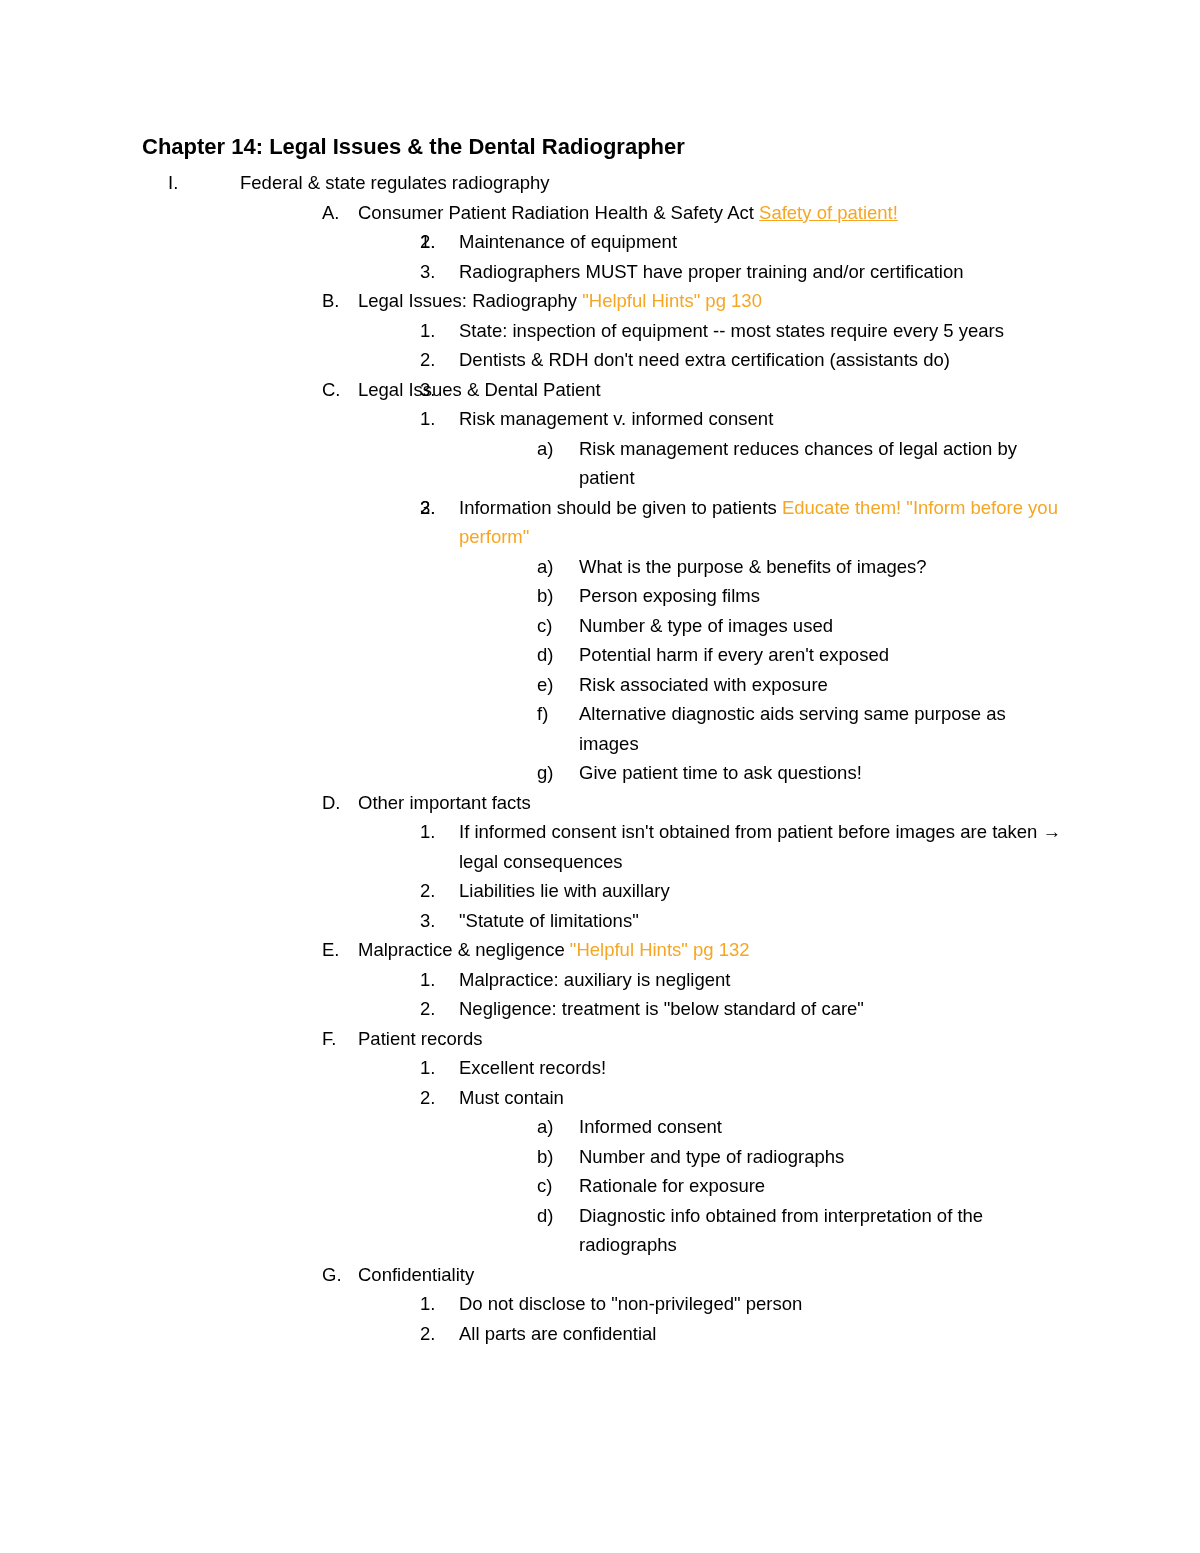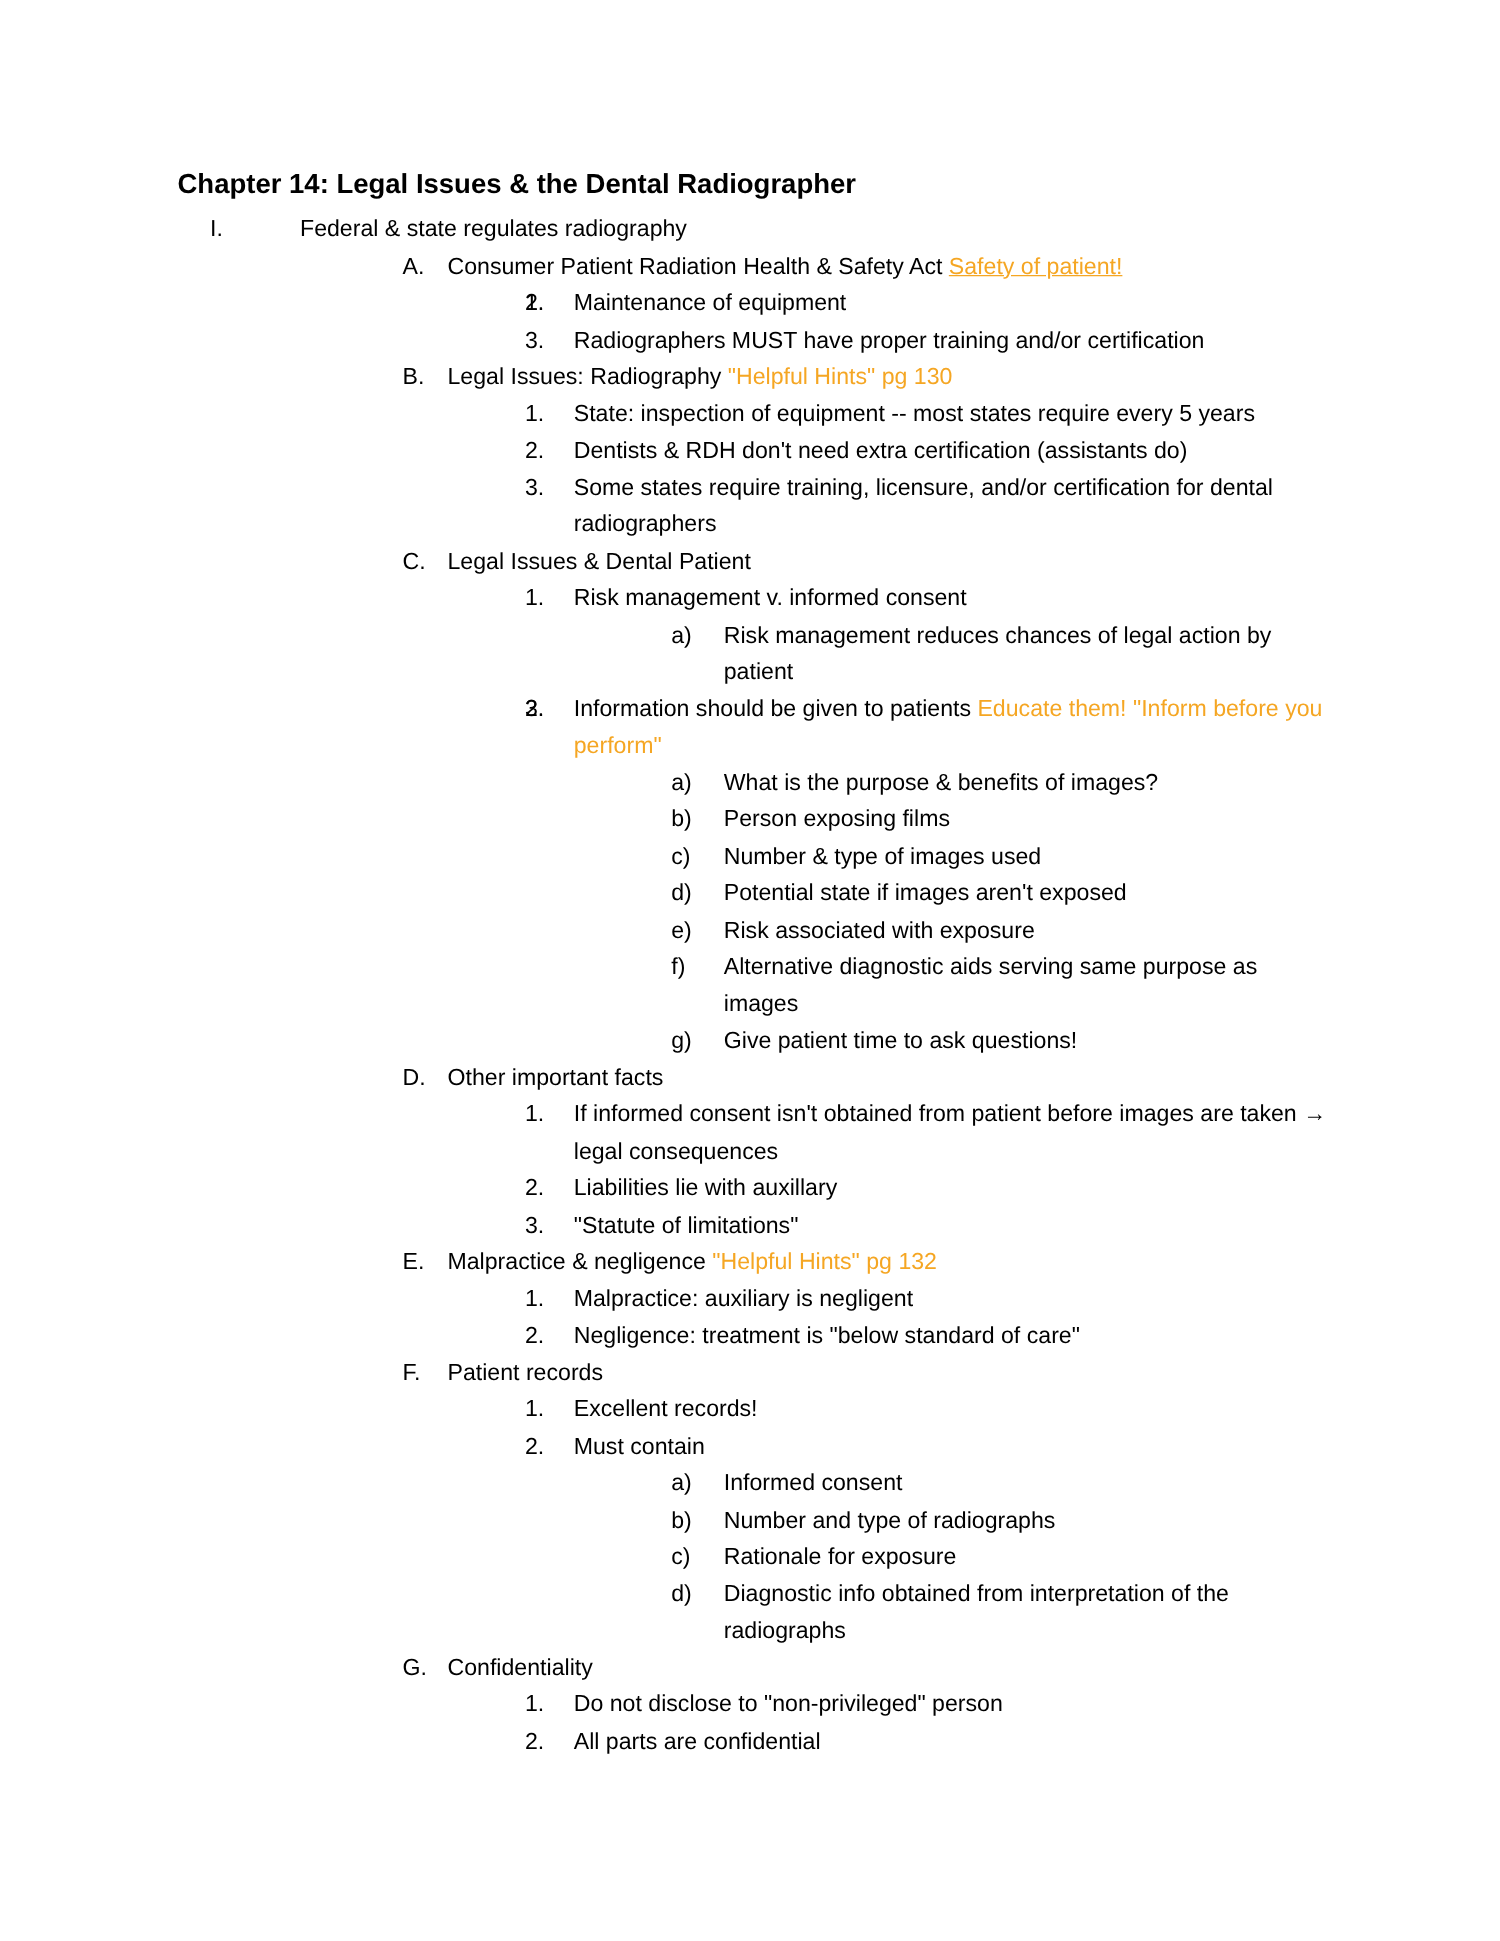--- a/index.html
+++ b/index.html
@@ -151,21 +151,20 @@
               <li class="item">
                 <span class="marker">1.</span>
                 <span class="txt">State: inspection of equipment -- most states require every 5 years</span>
               </li>
               <li class="item">
                 <span class="marker">2.</span>
                 <span class="txt">Dentists &amp; RDH don't need extra certification (assistants do)</span>
               </li>
               <li class="item">
                 <span class="marker">3.</span>
-                <span class="txt">Some states require training, licensure, and/or certification for dental radiographers</span>
               </li>
             </ol>
           </li>
 
           <li class="item">
             <span class="marker">C.</span>
             <span class="txt">Legal Issues &amp; Dental Patient</span>
             <ol class="lvl3">
               <li class="item">
                 <span class="marker">1.</span>
@@ -191,21 +190,21 @@
                   <li class="item">
                     <span class="marker">b)</span>
                     <span class="txt">Person exposing films</span>
                   </li>
                   <li class="item">
                     <span class="marker">c)</span>
                     <span class="txt">Number &amp; type of images used</span>
                   </li>
                   <li class="item">
                     <span class="marker">d)</span>
-                    <span class="txt">Potential state if images aren't exposed</span>
+                    <span class="txt">Potential harm if every aren't exposed</span>
                   </li>
                   <li class="item">
                     <span class="marker">e)</span>
                     <span class="txt">Risk associated with exposure</span>
                   </li>
                   <li class="item">
                     <span class="marker">f)</span>
                     <span class="txt">Alternative diagnostic aids serving same purpose as images</span>
                   </li>
                   <li class="item">

